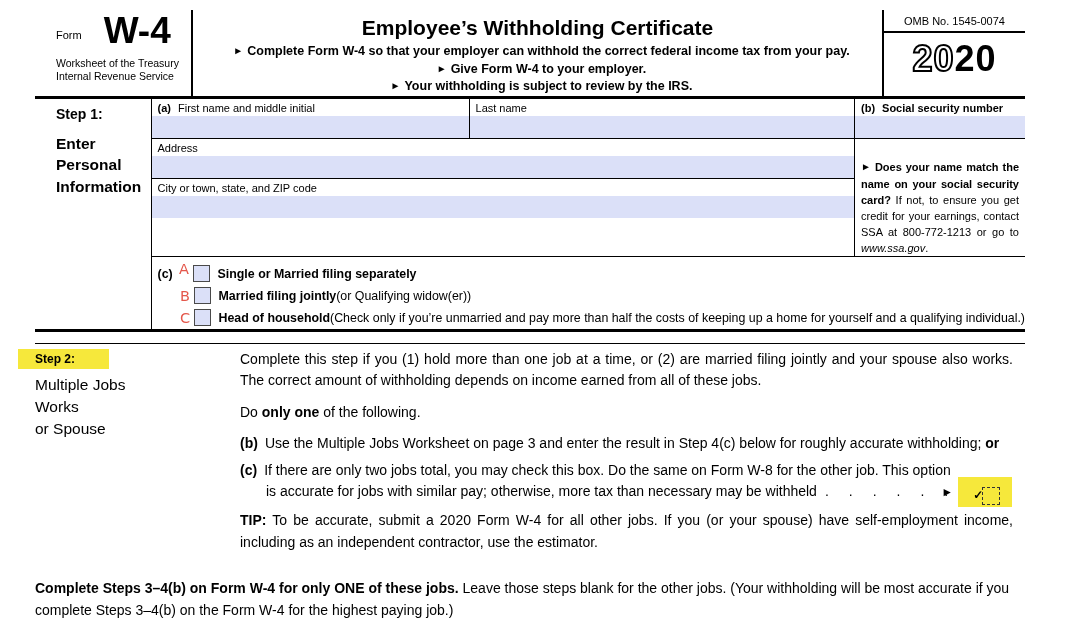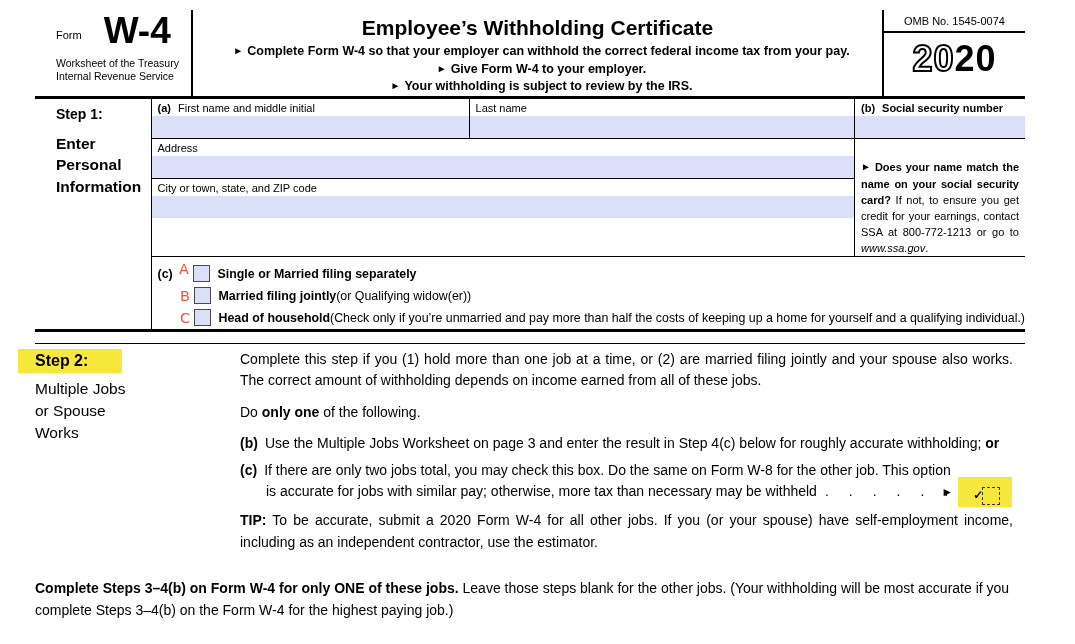--- a/index.html
+++ b/index.html
@@ -51,21 +51,21 @@
   .opt-indent{padding-left:21px;}
   .cprefix{font-weight:bold;width:20px;flex:none;}
   .redletter{color:#e4574b;font-size:14.5px;width:13px;text-align:center;flex:none;
              font-family:"DejaVu Sans",sans-serif;}
   .raised{transform:translateY(-5px);}
   .cb{width:15px;height:15px;background:#dbe0f8;border:1px solid #4a4a4a;margin:0 8px 0 2px;flex:none;}
 
   
   .s2{display:flex;border-top:1.5px solid #000;margin-top:11px;padding-top:5px;}
   .s2-left{width:205px;box-sizing:border-box;}
-  .s2-head{display:inline-block;background:#f6e83b;font-size:16px;font-weight:bold;
+  .s2-head{display:inline-block;background:#f6e83b;font-size:12px;font-weight:bold;
            padding:3px 34px 3px 17px;margin-left:-17px;margin-bottom:5px;}
   .s2-sub span{display:block;font-size:15.5px;font-weight:normal;line-height:22px;}
   .s2-body{flex:1;font-size:14px;line-height:21.5px;text-align:justify;padding-right:12px;}
   .s2-body p{margin:0 0 10px;}
   .s2-body p.item{margin-bottom:5px;text-align:left;}
   .hang{padding-left:26px;text-indent:-26px;}
   .pfx{font-weight:bold;margin-right:7px;}
   .dots{margin-left:8px;letter-spacing:2px;}
   .hl{background:#f6e83b;padding:6px 12px 8px 9px;margin-left:8px;white-space:nowrap;}
   .hl .arrow{font-size:12px;transform:none;}
@@ -179,22 +179,22 @@
           </div>
         </div>
       </div>
     </div>
 
     <div class="s2">
       <div class="s2-left">
         <div class="s2-head">Step 2:</div>
         <div class="s2-sub">
           <span>Multiple Jobs</span>
+          <span>Works</span>
           <span>or Spouse</span>
-          <span>Works</span>
         </div>
       </div>
       <div class="s2-body">
         <p>Complete this step if you (1) hold more than one job at a time, or (2) are married filing jointly and your spouse also works. The correct amount of withholding depends on income earned from all of these jobs.</p>
         <p style="text-align:left;">
           <span>Do </span><span class="b">only one</span><span> of the following.</span>
         </p>
         <p class="item hang">
           <span class="pfx">(b)</span><span>Use the Multiple Jobs Worksheet on page 3 and enter the result in Step 4(c) below for roughly accurate withholding; </span><span class="b">or</span>
         </p>

